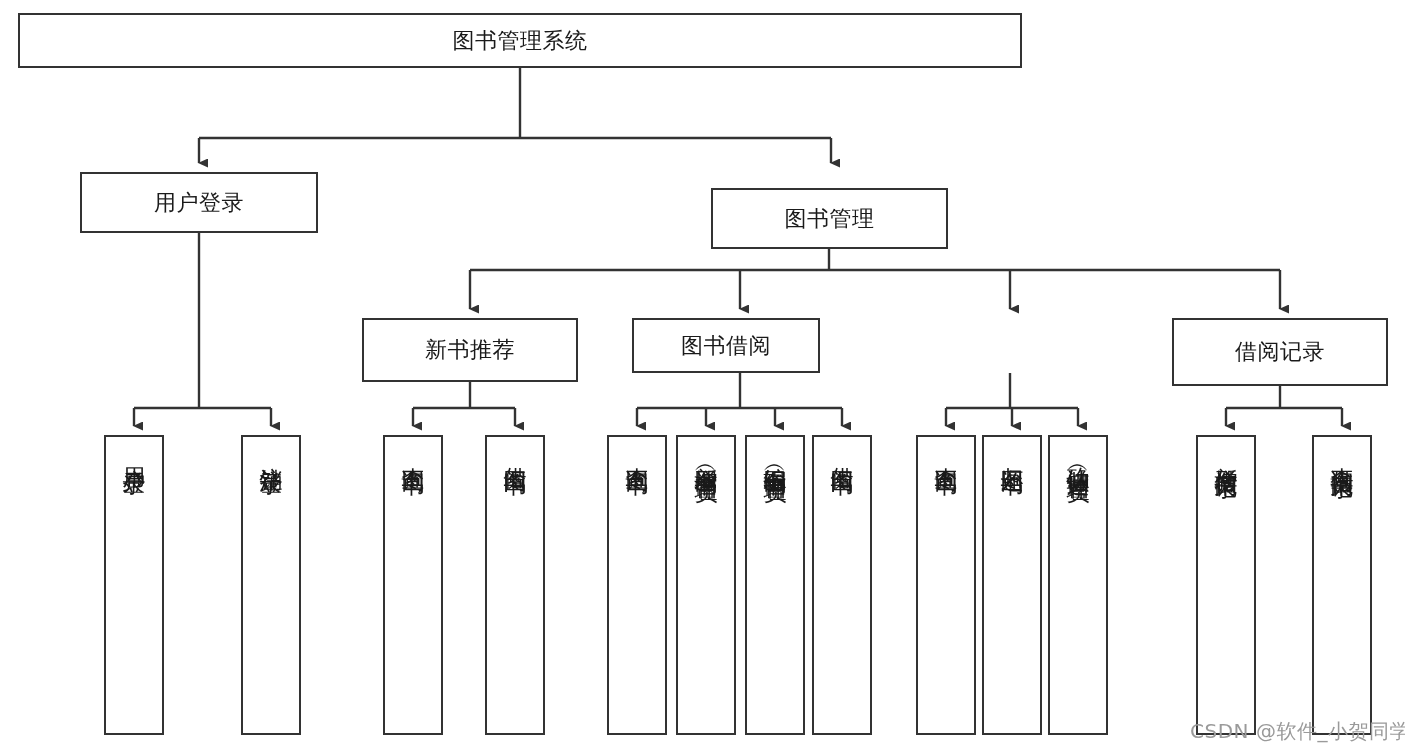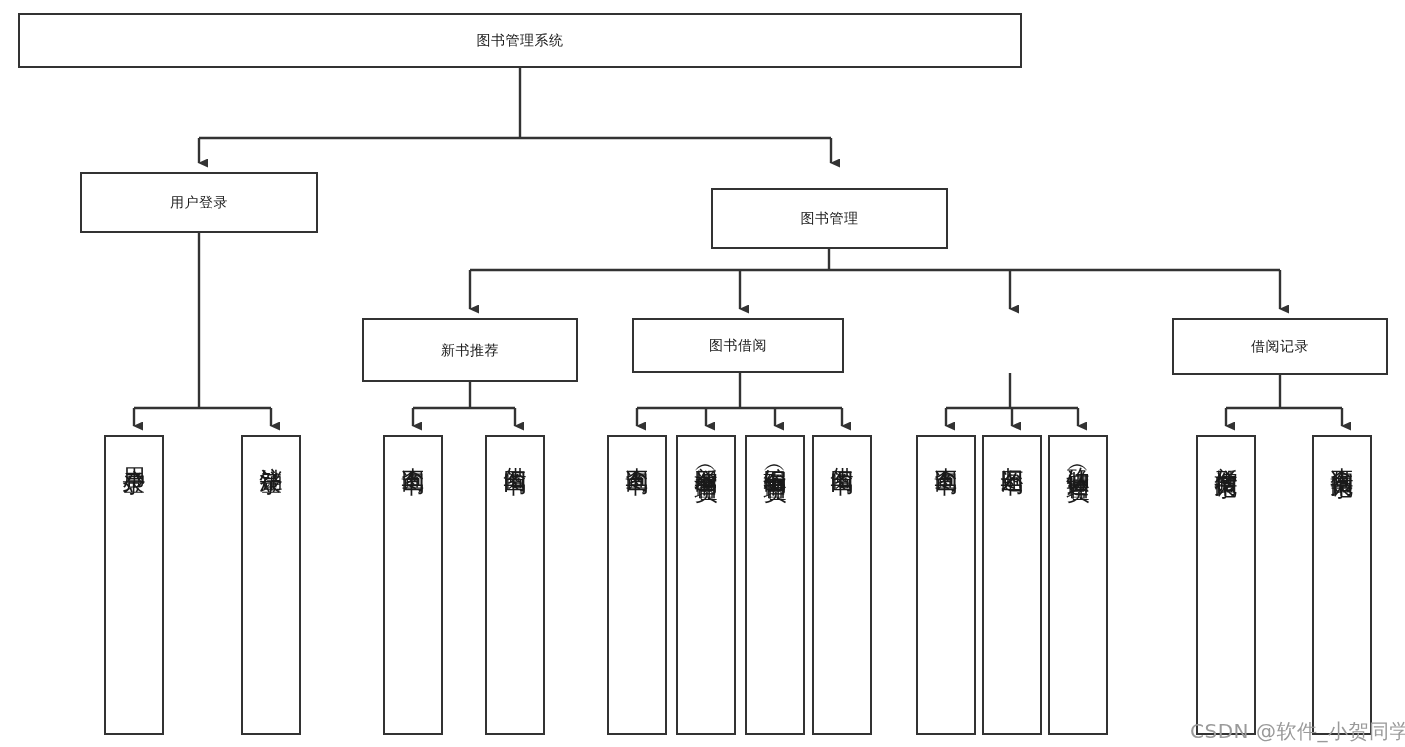--- a/index.html
+++ b/index.html
@@ -35,21 +35,21 @@
     justify-content: center;
     color: #1a1a1a;
   }
   .node-label {
     display: block;
     text-align: center;
     line-height: 1.06;
     white-space: pre;
   }
   .node.horiz .node-label {
-    font-size: 14px;
+    font-size: 22px;
     letter-spacing: 0.5px;
   }
   .node.vert {
     align-items: flex-start;
     padding-top: 12px;
   }
   .node.vert .node-label {
     writing-mode: vertical-rl;
     text-orientation: upright;
     font-size: 23px;
@@ -138,24 +138,24 @@
   <div class="node horiz" id="n-l2-0" style="left: 80px; top: 172px; width: 238px; height: 61px;">
     <span class="node-label">用户登录</span>
   </div>
   <div class="node horiz" id="n-l2-1" style="left: 711px; top: 188px; width: 237px; height: 61px;">
     <span class="node-label">图书管理</span>
   </div>
 
   <div class="node horiz" id="n-l3-0" style="left: 362px; top: 318px; width: 216px; height: 64px;">
     <span class="node-label">新书推荐</span>
   </div>
-  <div class="node horiz" id="n-l3-1" style="left: 632px; top: 318px; width: 212px; height: 55px;">
+  <div class="node horiz" id="n-l3-1" style="left: 632px; top: 318px; width: 188px; height: 55px;">
     <span class="node-label">图书借阅</span>
   </div>
-  <div class="node horiz" id="n-l3-3" style="left: 1172px; top: 318px; width: 216px; height: 57px;">
+  <div class="node horiz" id="n-l3-3" style="left: 1172px; top: 318px; width: 216px; height: 68px;">
     <span class="node-label">借阅记录</span>
   </div>
 
   <div class="node vert" id="n-leaf-0" style="left: 104px; top: 435px; width: 60px; height: 300px;">
     <span class="node-label">用户登录</span>
   </div>
   <div class="node vert" id="n-leaf-1" style="left: 241px; top: 435px; width: 60px; height: 300px;">
     <span class="node-label">注销登录</span>
   </div>
   <div class="node vert" id="n-leaf-2" style="left: 383px; top: 435px; width: 60px; height: 300px;">

